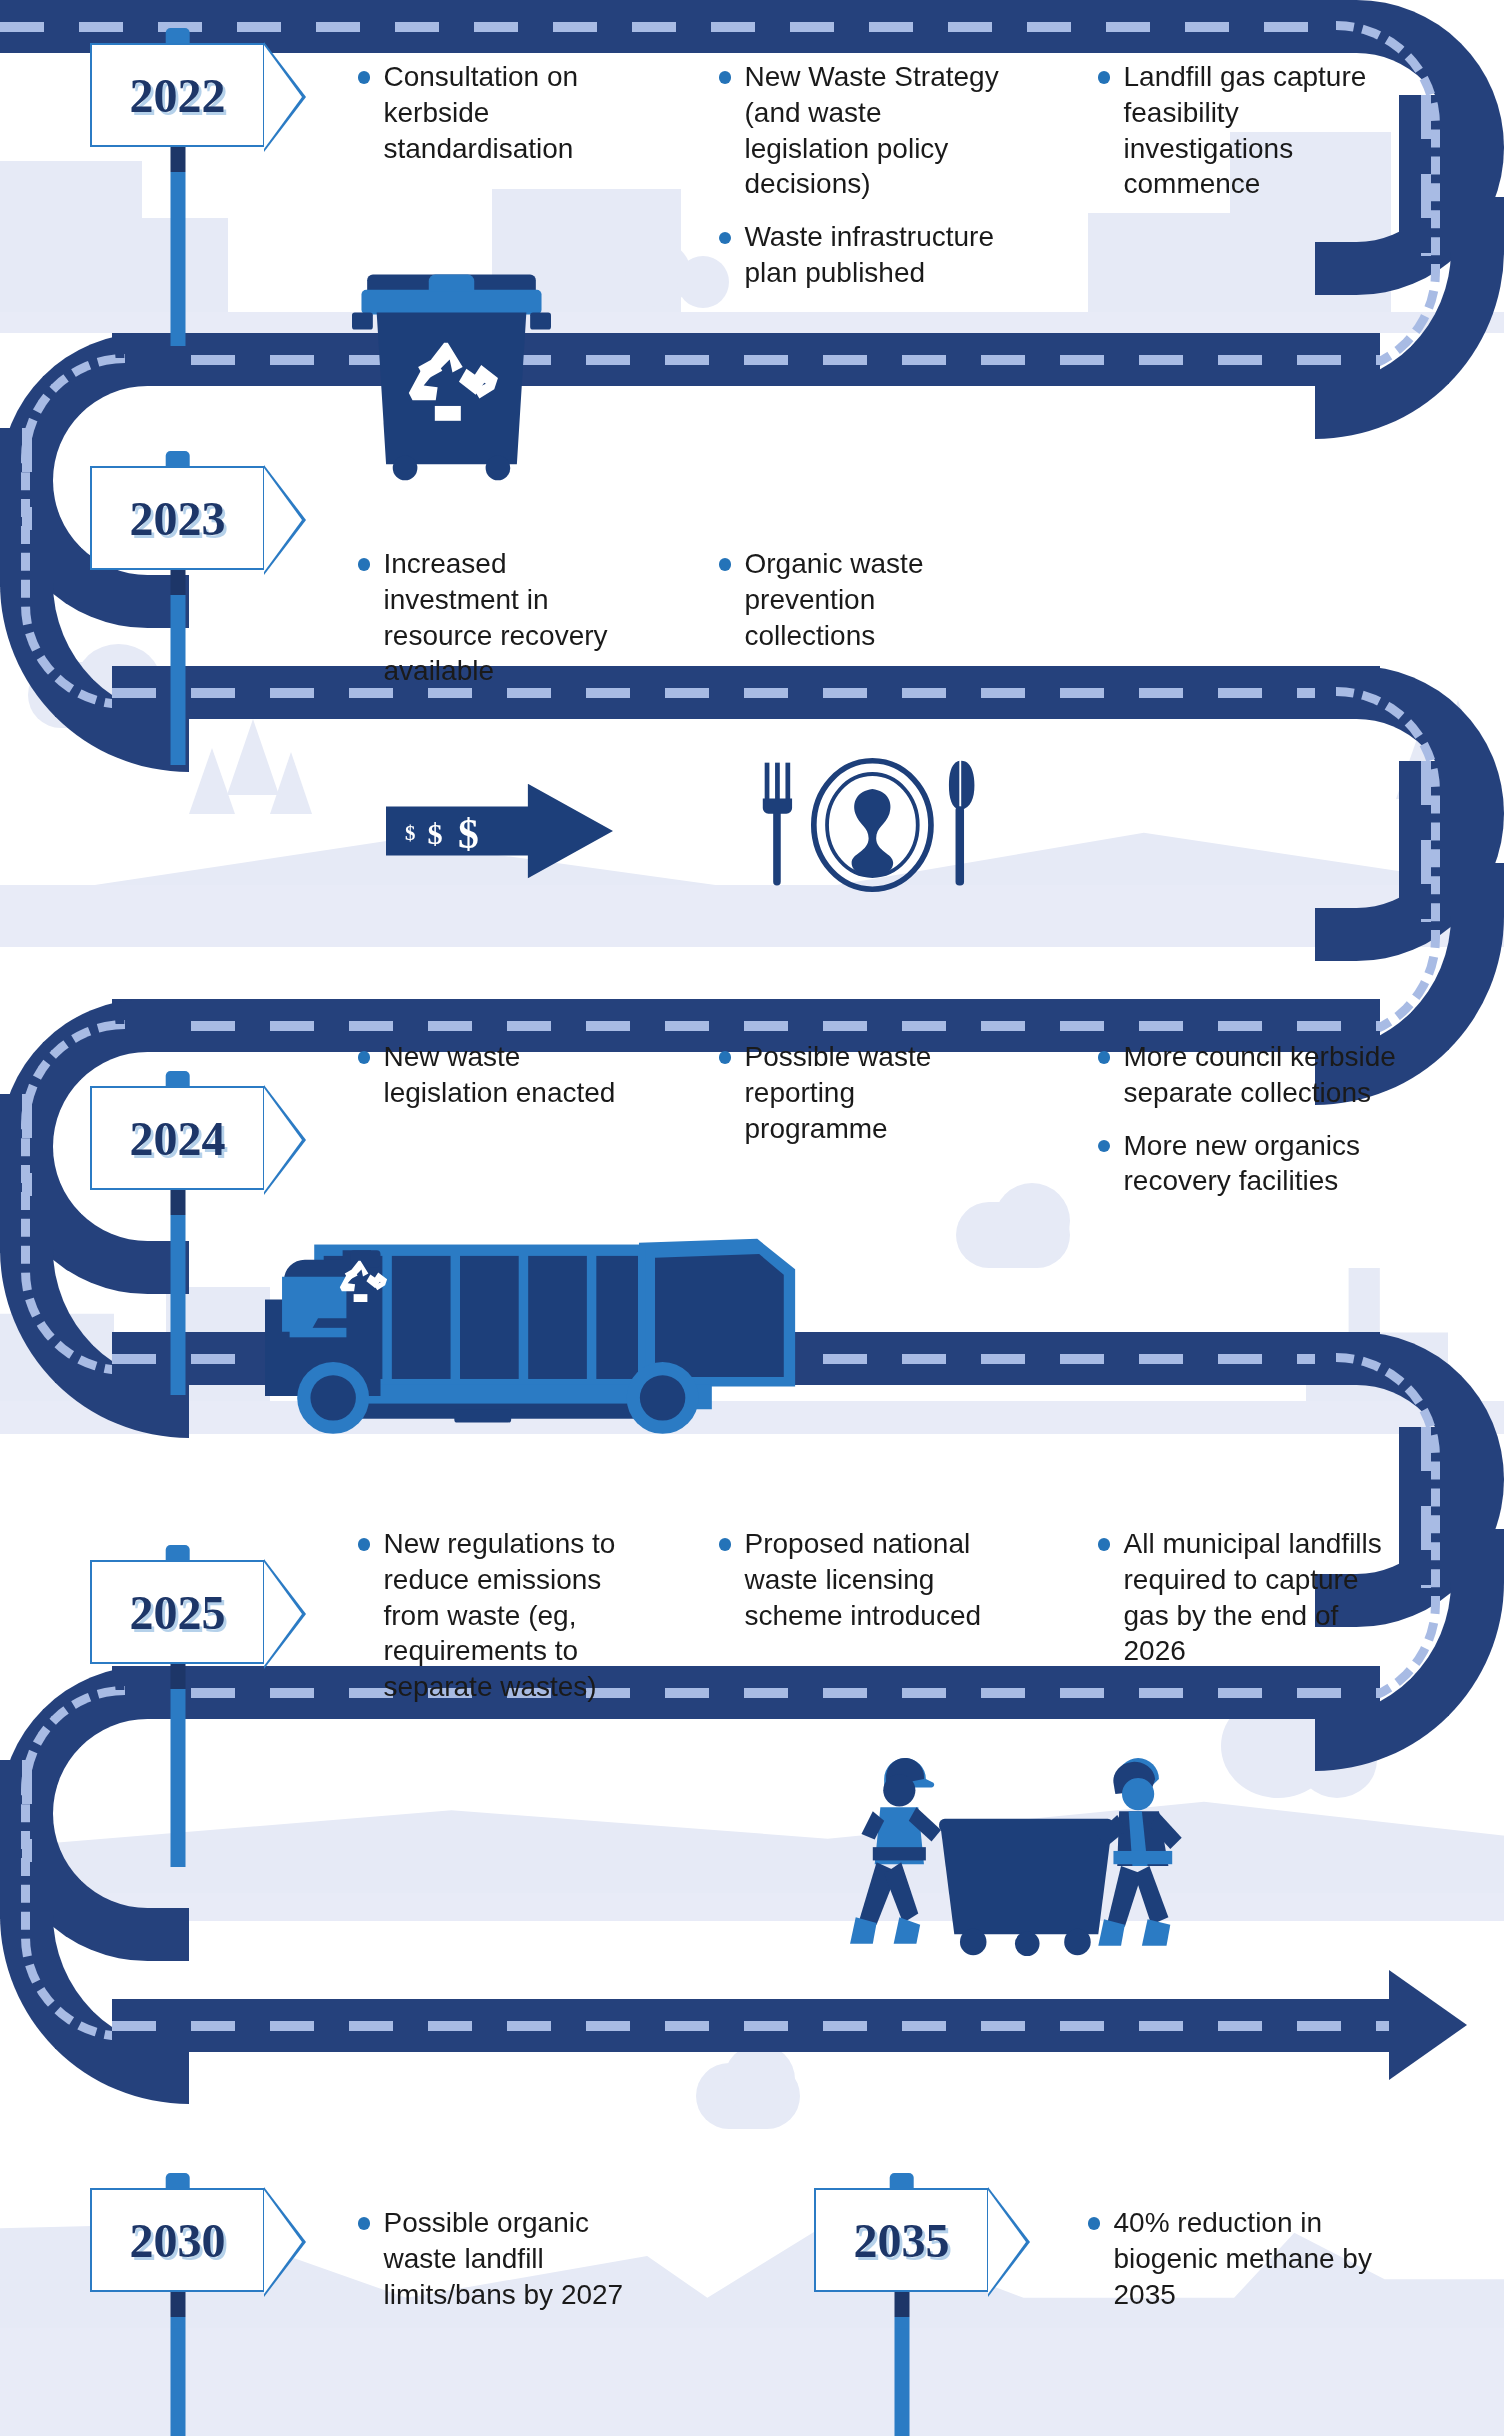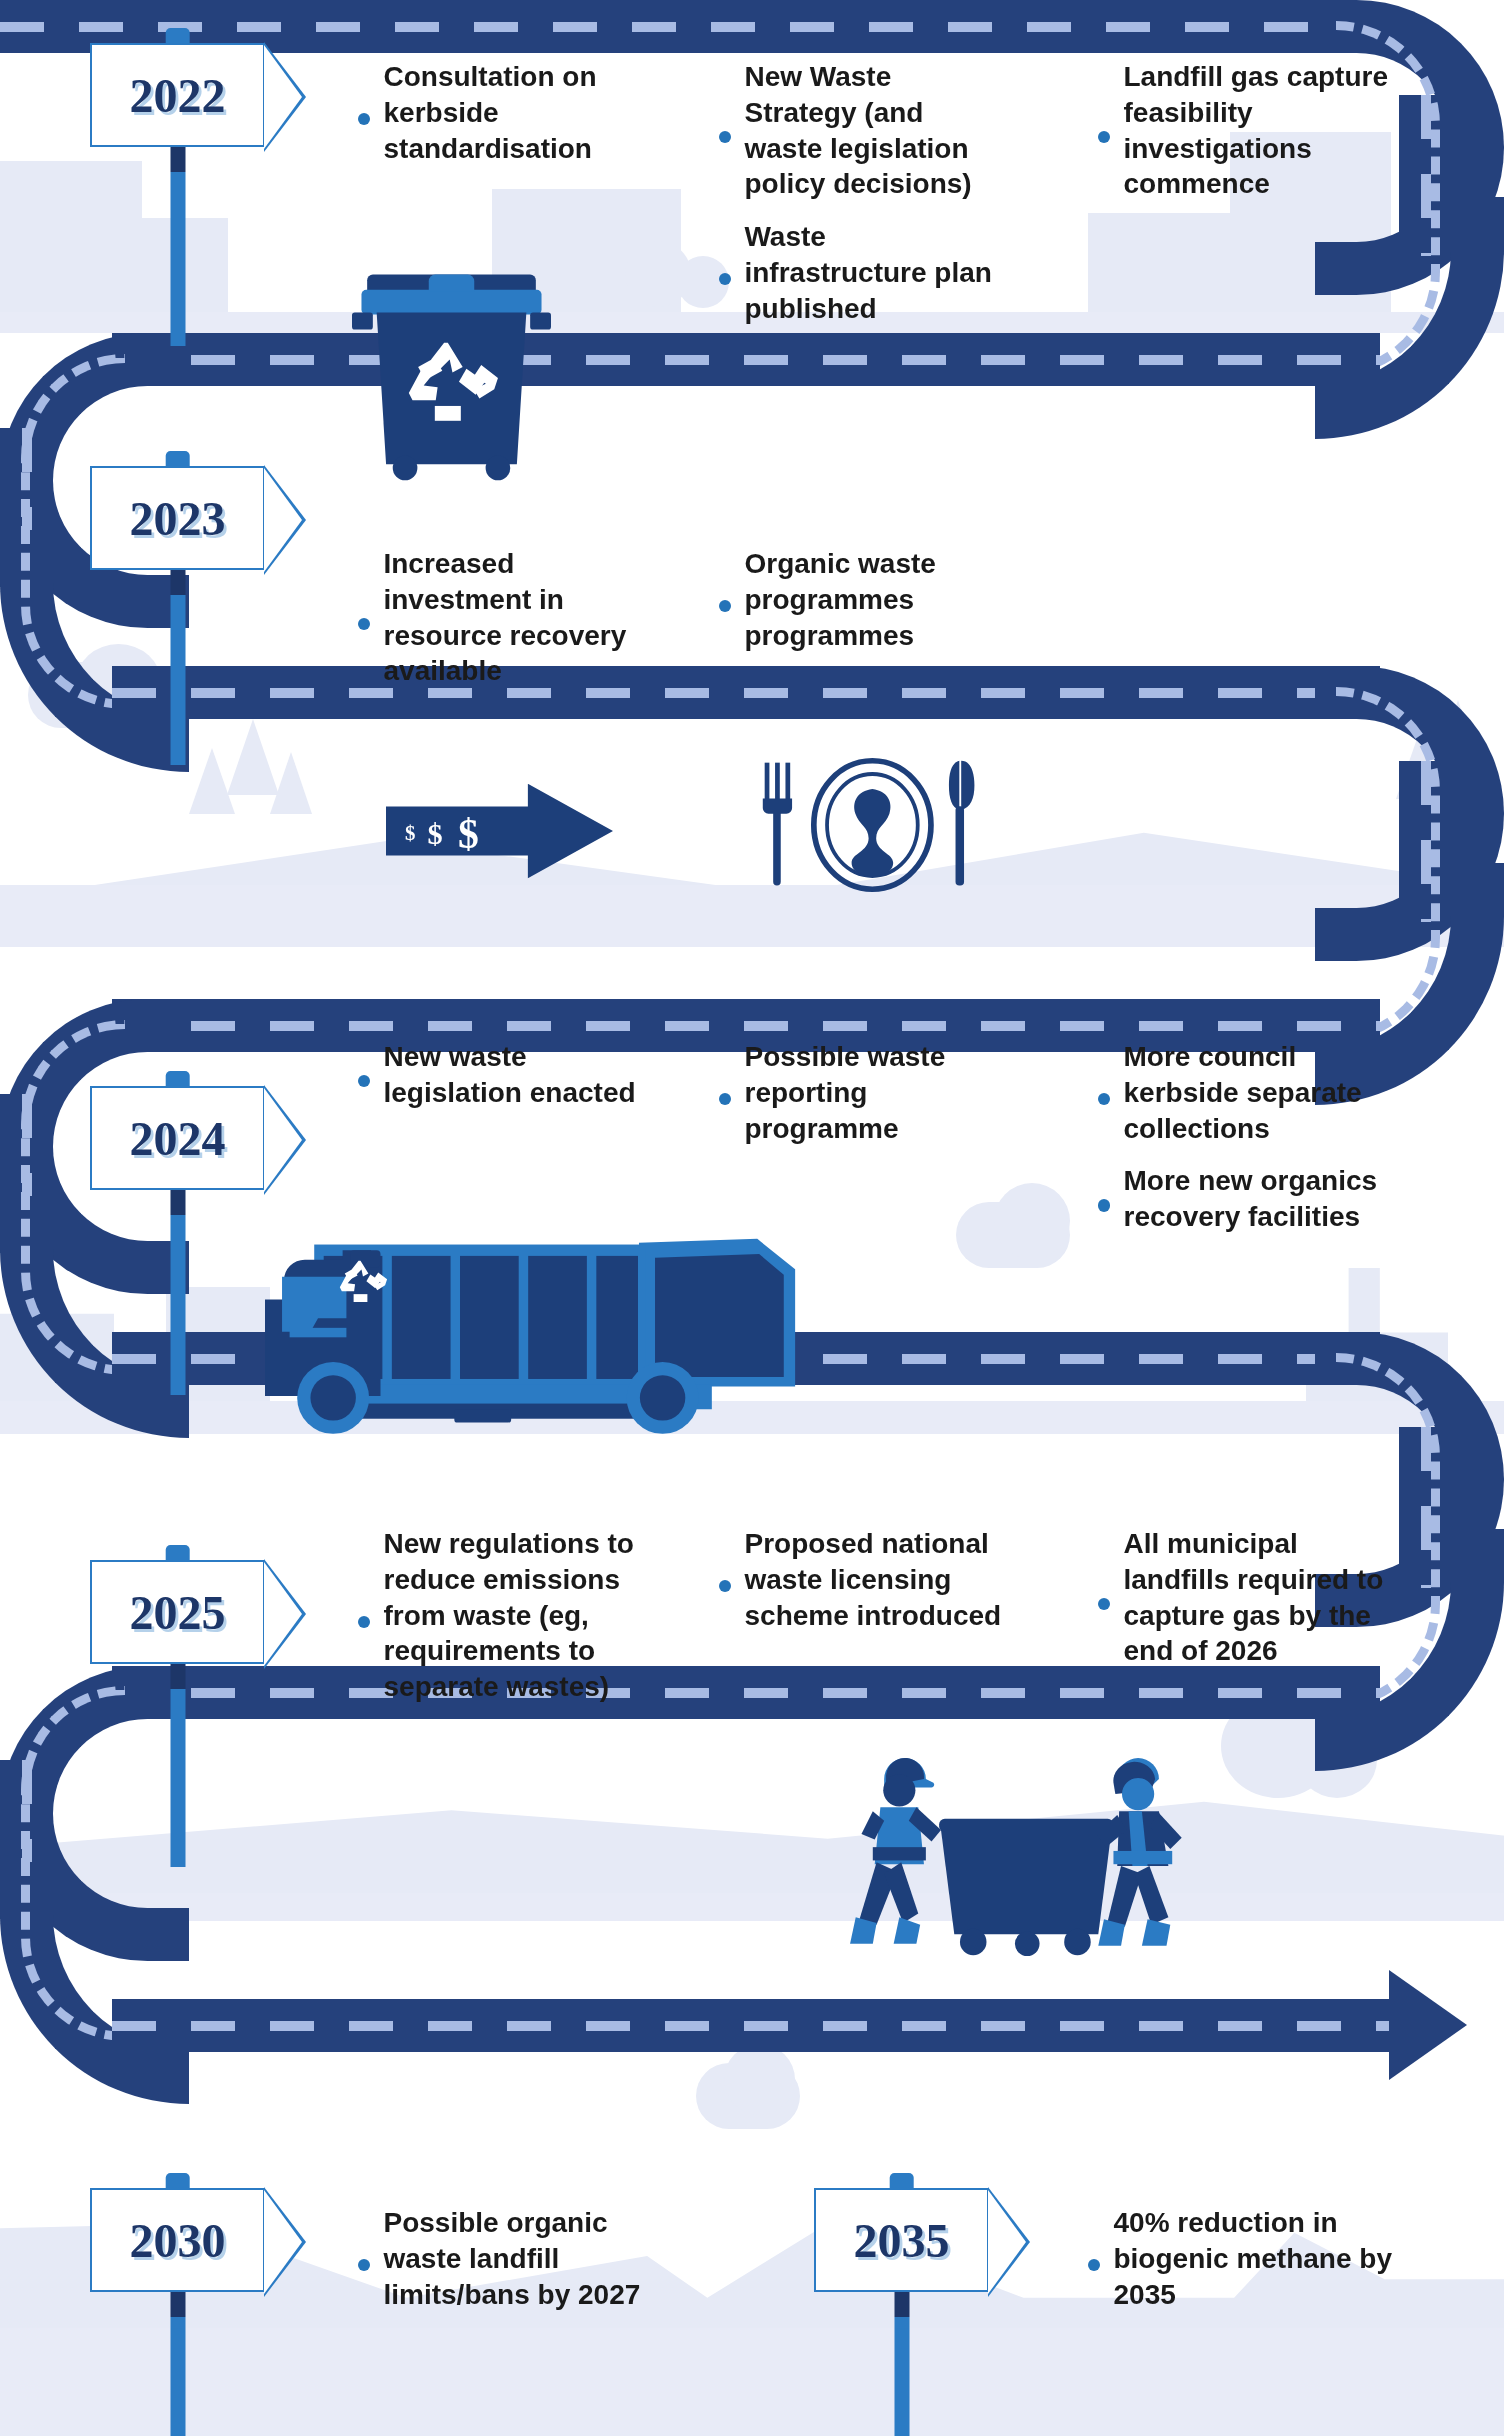--- a/index.html
+++ b/index.html
@@ -40,21 +40,21 @@
             border-width:55px 0 55px 42px;border-color:transparent transparent transparent #2b7bc4;}
   .sign-tip-in{position:absolute;left:172px;top:0px;width:0;height:0;border-style:solid;
             border-width:52px 0 52px 38px;border-color:transparent transparent transparent #ffffff;}
   .sign-year{position:absolute;inset:0;display:flex;align-items:center;justify-content:center;
              font-family:"Liberation Serif","DejaVu Serif",serif;font-weight:700;
              font-size:48px;color:#1d3668;letter-spacing:0px;
              text-shadow:2.8px 2.8px 0 rgba(43,123,196,.35);z-index:6;}
 
   
   .col{position:absolute;z-index:5;}
-  .bullet{display:flex;align-items:center;margin-bottom:17px;font-weight:bold;}
+  .bullet{display:flex;align-items:flex-start;margin-bottom:17px;}
   .bullet .dot{flex:0 0 auto;width:12.3px;height:12.3px;border-radius:50%;background:#2473b8;
                margin-top:12.3px;margin-right:13.2px;}
   .bullet .txt{font-size:28px;line-height:1.28;color:#1a1a1a;}
 
   
   .ill{position:absolute;z-index:3;}
   .navy{fill:#1d3f7a;}
   .blue{fill:#2b7bc4;}
   .wht{fill:#ffffff;}
 </style>
@@ -395,21 +395,21 @@
 
   <div class="col" style="left:358px;top:546px;width:284px;">
     <div class="bullet">
       <span class="dot"></span>
       <span class="txt">Increased investment in resource recovery available</span>
     </div>
   </div>
   <div class="col" style="left:719px;top:546px;width:274px;">
     <div class="bullet">
       <span class="dot"></span>
-      <span class="txt">Organic waste programmes programmes</span>
+      <span class="txt">Organic waste prevention collections</span>
     </div>
   </div>
 
   <div class="col" style="left:358px;top:1039px;width:293px;">
     <div class="bullet">
       <span class="dot"></span>
       <span class="txt">New waste legislation enacted</span>
     </div>
   </div>
   <div class="col" style="left:719px;top:1039px;width:274px;">

